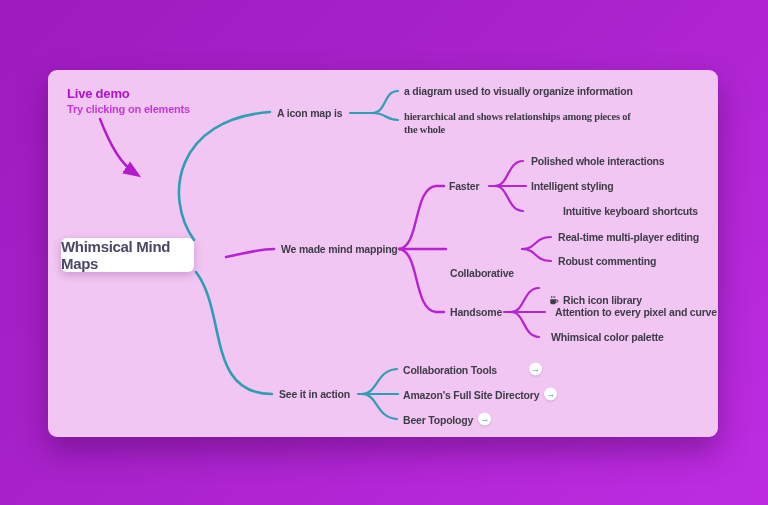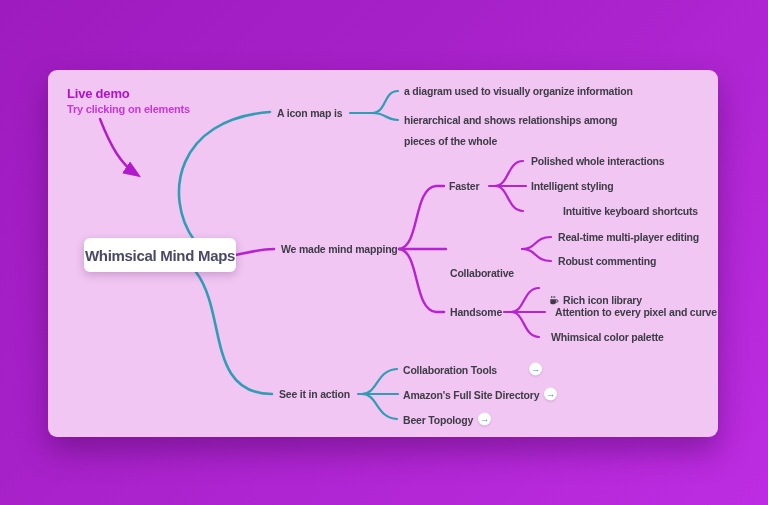--- a/index.html
+++ b/index.html
@@ -15,31 +15,31 @@
     background:#f1c6f2;border-radius:9px;
     box-shadow:0 14px 30px rgba(74,6,92,.45);
   }
   svg.connectors{position:absolute;left:0;top:0;pointer-events:none;}
   .label{
     position:absolute;transform:translateY(-50%);
     color:#3d3c47;font-size:10.5px;font-weight:700;letter-spacing:-.2px;
     white-space:nowrap;cursor:pointer;
   }
   .leaf{font-size:10.5px;}
-  .wrap2{white-space:normal;width:242px;line-height:21px;transform:none;}
+  .wrap2{white-space:normal;width:242px;line-height:13px;transform:none;font-family:Liberation Serif, serif;}
   .live-title{
     position:absolute;left:67px;top:86px;
     color:#ae12ca;font-size:13px;font-weight:700;letter-spacing:-.2px;
   }
   .live-sub{
     position:absolute;left:67px;top:103px;
     color:#c637d8;font-size:11px;font-weight:700;letter-spacing:-.2px;
   }
   .root-node{
-    position:absolute;left:84px;top:238px;width:152px;height:34px;
+    position:absolute;left:61px;top:238px;width:133px;height:34px;
     background:#ffffff;border-radius:6px;
     display:flex;align-items:center;justify-content:center;
     box-shadow:0 3px 8px rgba(90,20,110,.25);
     cursor:pointer;
   }
   .root-node span{
     color:#4b4866;font-size:15px;font-weight:700;letter-spacing:-.3px;
   }
   .linkrow{
     position:absolute;transform:translateY(-50%);

